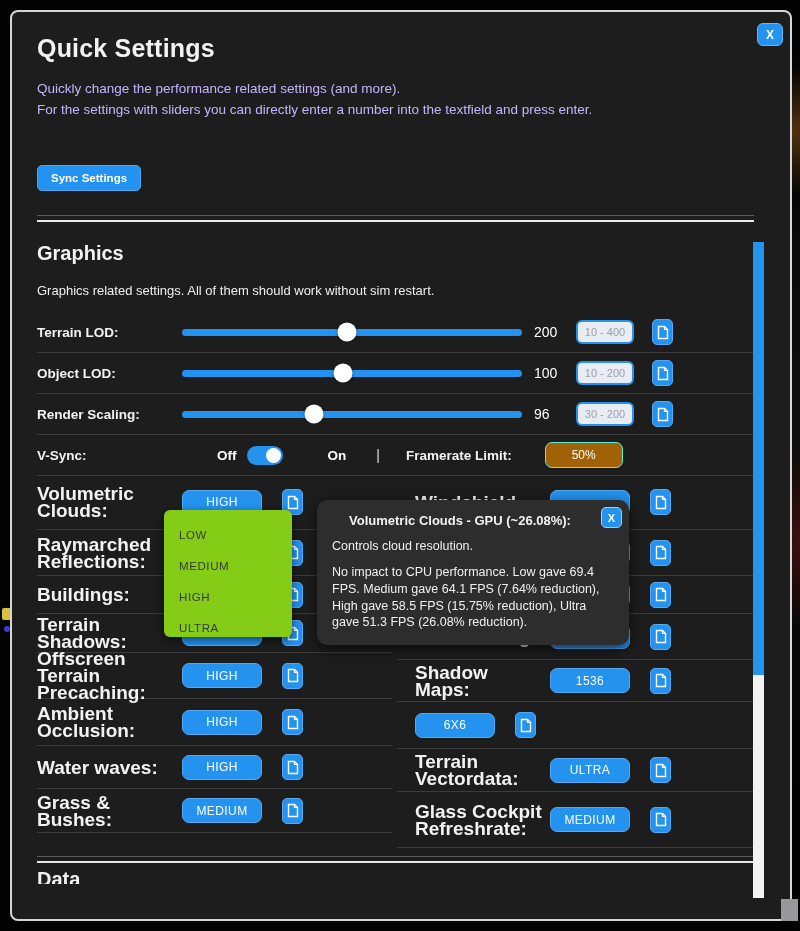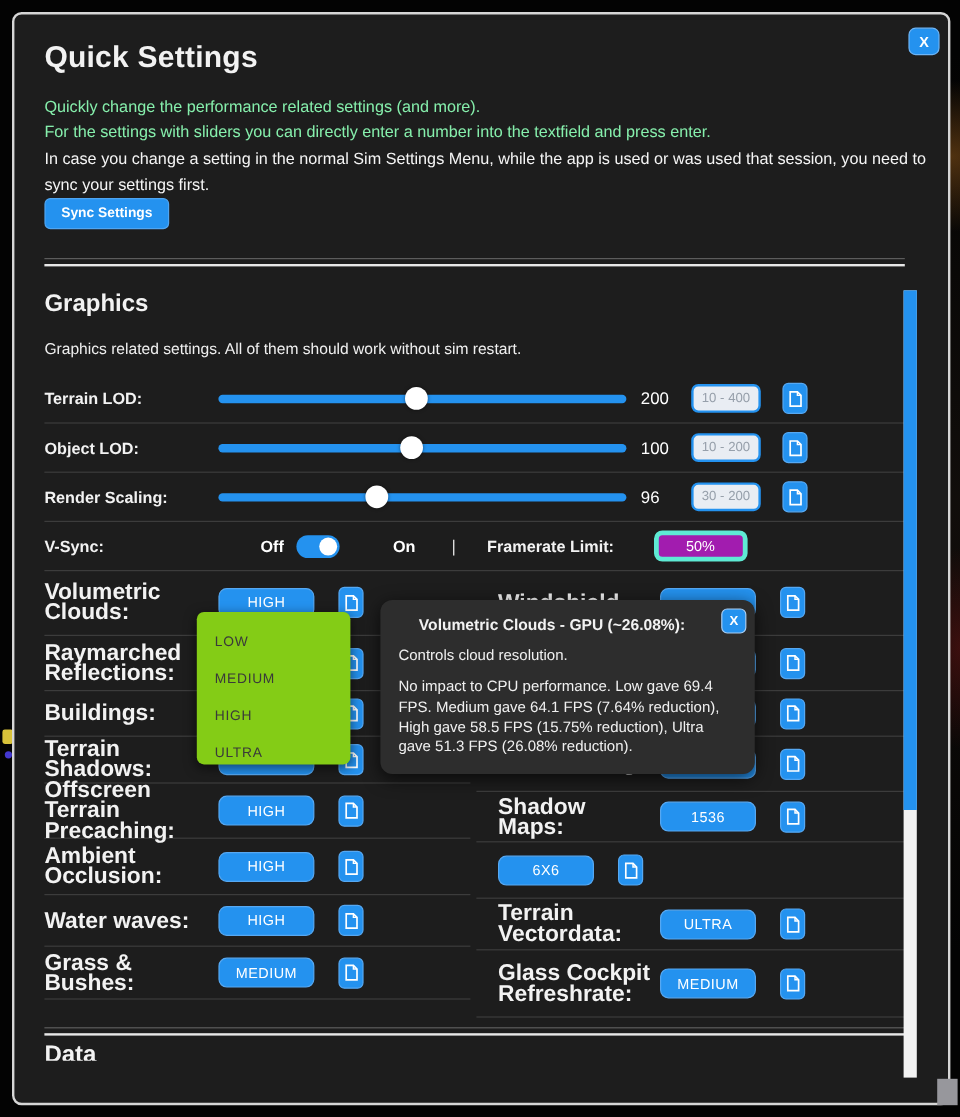--- a/index.html
+++ b/index.html
@@ -36,21 +36,21 @@
 
   .close-btn {
     position:absolute; left:745px; top:11px; width:26px; height:23px;
     background:#2492ef; color:#fff; border:1px solid #6db4f5; border-radius:6px;
     font-size:12px; font-weight:bold; display:flex; align-items:center; justify-content:center;
     cursor:pointer;
   }
 
   .title { position:absolute; left:25px; top:22px; font-size:25px; font-weight:bold; letter-spacing:.2px; }
 
-  .intro1 { position:absolute; left:25px; top:66px; width:730px; font-size:13.5px; line-height:21px; color:#86efac; }
+  .intro1 { position:absolute; left:25px; top:66px; width:730px; font-size:13.5px; line-height:21px; color:#c4b5fd; }
   .intro2 { position:absolute; left:25px; top:110px; width:742px; font-size:13.5px; line-height:21px; color:#f5f5f5; }
 
   .sync-btn {
     position:absolute; left:25px; top:153px; height:26px; padding:0 13px;
     background:#2492ef; color:#fff; border:1px solid #4fa5f1; border-radius:5px;
     font-size:11.5px; font-weight:bold; display:flex; align-items:center; cursor:pointer;
   }
 
   .hr { position:absolute; left:25px; width:717px; height:7px;
     border-top:1px solid #5c5c5c; border-bottom:2px solid #e8e8e8; }
@@ -80,22 +80,22 @@
   .doc-btn svg { display:block; }
 
   
   .vs-off, .vs-on { font-size:13.5px; font-weight:bold; color:#fff;margin-left:35px; }
   .toggle { width:36px; height:19px; background:#2492ef; border-radius:10px;
     margin:0 10px; position:relative; cursor:pointer; }
   .toggle-knob { position:absolute; right:2px; top:2px; width:15px; height:15px;
     background:#fff; border-radius:50%; }
   .vs-pipe { margin-left:30px; color:#dcdcdc; font-size:14px; }
   .fr-label { margin-left:26px; font-size:13.5px; font-weight:bold; }
-  .fr-btn { margin-left:33px; width:78px; height:26px; background:#a21caf;
-    border:4px solid #5eead4; border-radius:7px; color:#fff; font-size:12px;
+  .fr-btn { margin-left:33px; width:78px; height:26px; background:#a16207;
+    border:1px solid #5eead4; border-radius:7px; color:#fff; font-size:12px;
     display:flex; align-items:center; justify-content:center; cursor:pointer; }
 
   
   .col { position:absolute; top:463px; }
   .col-left { left:25px; width:355px; }
   .col-right { left:385px; width:360px; }
   .grow { display:flex; align-items:center; border-bottom:1px solid #3c3c3c; }
   .col-left .grow { padding-left:0; }
   .col-right .grow { padding-left:18px; }
   .grow-label { flex:0 0 145px; font-size:19px; font-weight:bold; line-height:17px; padding-right:6px; }
@@ -168,21 +168,20 @@
 
 <div class="dialog">
 
   <div class="title">Quick Settings</div>
   <div class="close-btn">X</div>
 
   <div class="intro1">
     <div>Quickly change the performance related settings (and more).</div>
     <div>For the settings with sliders you can directly enter a number into the textfield and press enter.</div>
   </div>
-  <div class="intro2">In case you change a setting in the normal Sim Settings Menu, while the app is used or was used that session, you need to sync your settings first.</div>
 
   <div class="sync-btn">Sync Settings</div>
 
   <div class="hr hr-top"></div>
 
   <div class="section-heading graphics-heading">Graphics</div>
   <div class="graphics-sub">Graphics related settings. All of them should work without sim restart.</div>
 
   <div class="slider-rows">
 

